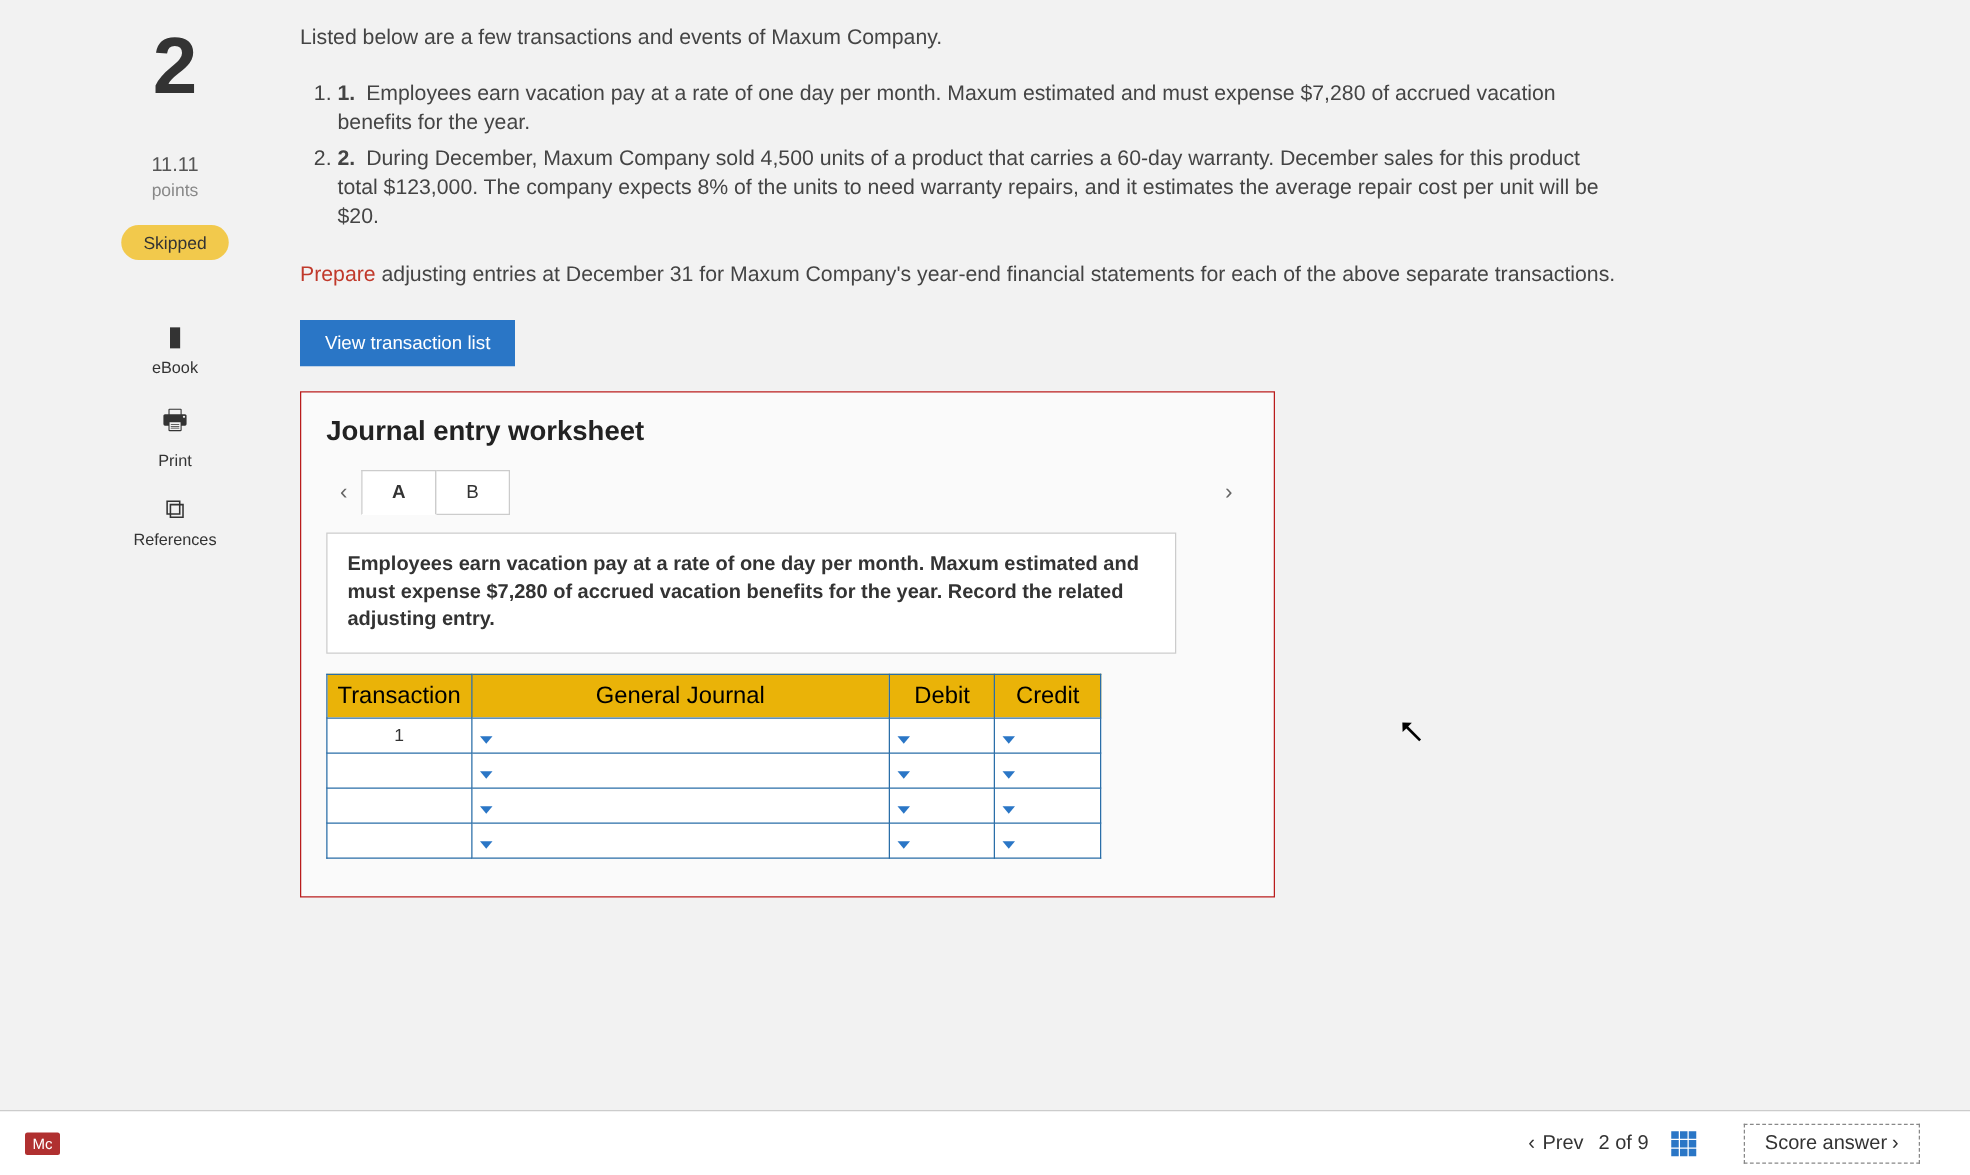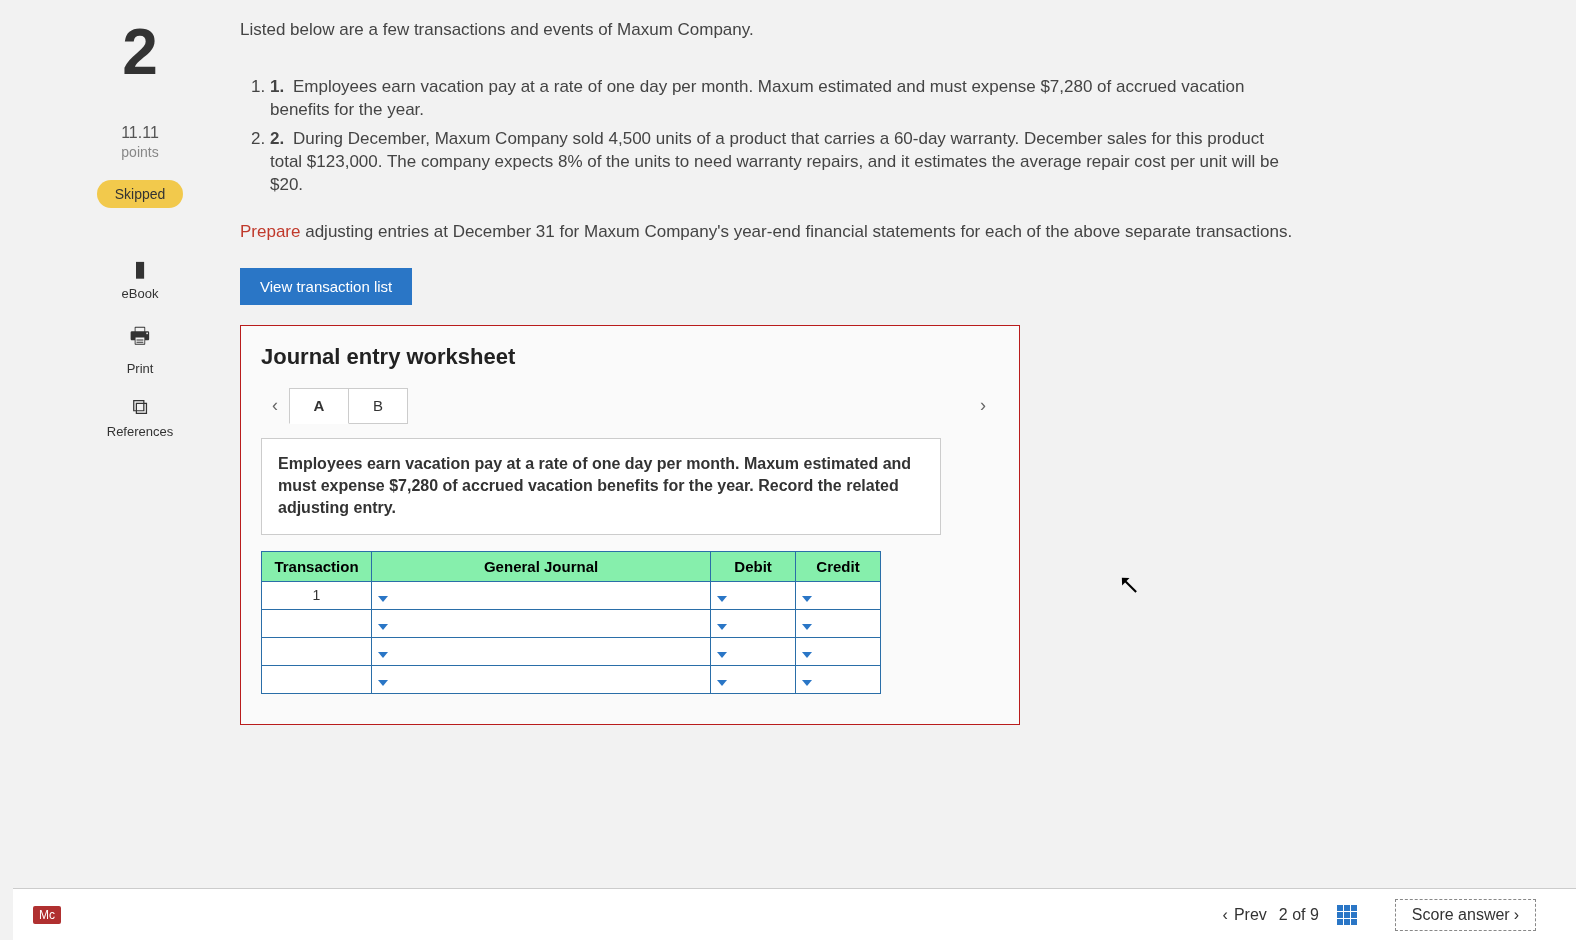--- a/index.html
+++ b/index.html
@@ -67,21 +67,21 @@
   }
   .title {
     font-size: 22px;
     font-weight: bold;
     color: #222;
     margin: 50px 0 30px 0;
   }
   .intro {
     font-size: 17px;
     color: #444;
-    margin-bottom: 36px;
+    margin-bottom: 24px;
   }
   .list {
     padding-left: 30px;
     font-size: 17px;
     color: #444;
     margin-bottom: 24px;
     line-height: 1.35;
   }
   .list li { margin-bottom: 6px; }
   .list li strong { margin-right: 4px; }
@@ -159,26 +159,26 @@
   .note {
     color: #b03030;
     font-size: 14px;
     margin-bottom: 8px;
   }
   .je-table {
     border-collapse: collapse;
     width: 620px;
   }
   .je-table th {
-    background: #86efac;
+    background: #eab308;
     color: #000;
     border: 1px solid #2a6ea8;
     padding: 6px 8px;
-    font-size: 15px;
-    font-weight: bold;
+    font-size: 19px;
+    font-weight: normal;
   }
   .je-table td {
     border: 1px solid #2a6ea8;
     height: 28px;
     padding: 2px 6px;
     background: #fff;
     font-size: 14px;
   }
   .je-table .col-trans { width: 110px; text-align: center; }
   .je-table .col-gj { width: 340px; }
@@ -190,21 +190,21 @@
     width: 0; height: 0;
     border-left: 5px solid transparent;
     border-right: 5px solid transparent;
     border-top: 6px solid #2a76c6;
     float: left;
     margin-top: 8px;
   }
   .footer-nav {
     position: absolute;
     bottom: 0;
-    left: 13px;
+    left: 0;
     right: 0;
     height: 52px;
     background: #fff;
     border-top: 1px solid #ccc;
     display: flex;
     align-items: center;
     padding: 0 40px 0 20px;
     font-size: 16px;
     color: #333;
   }

